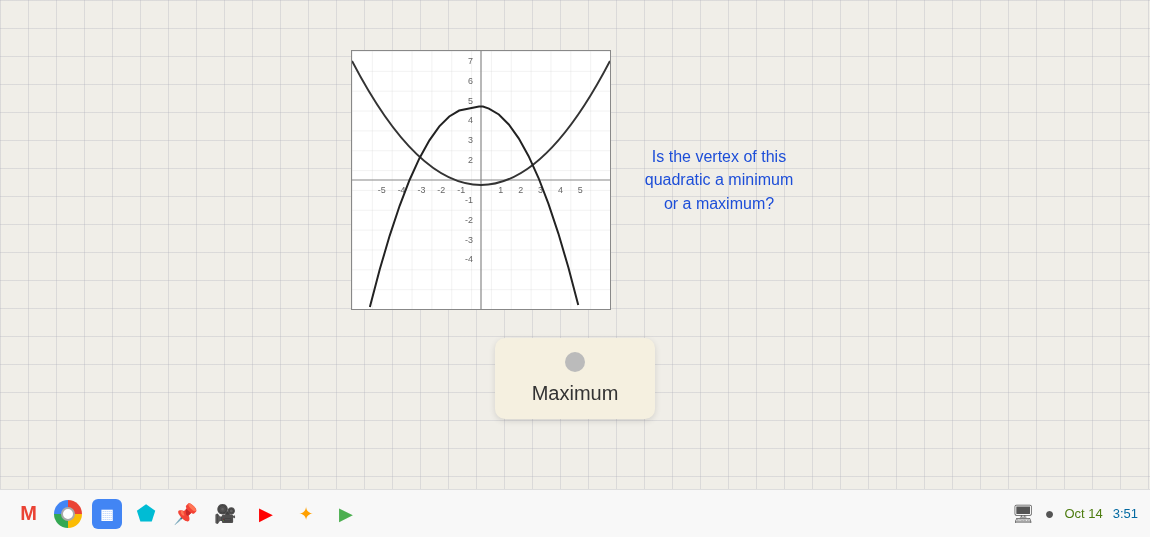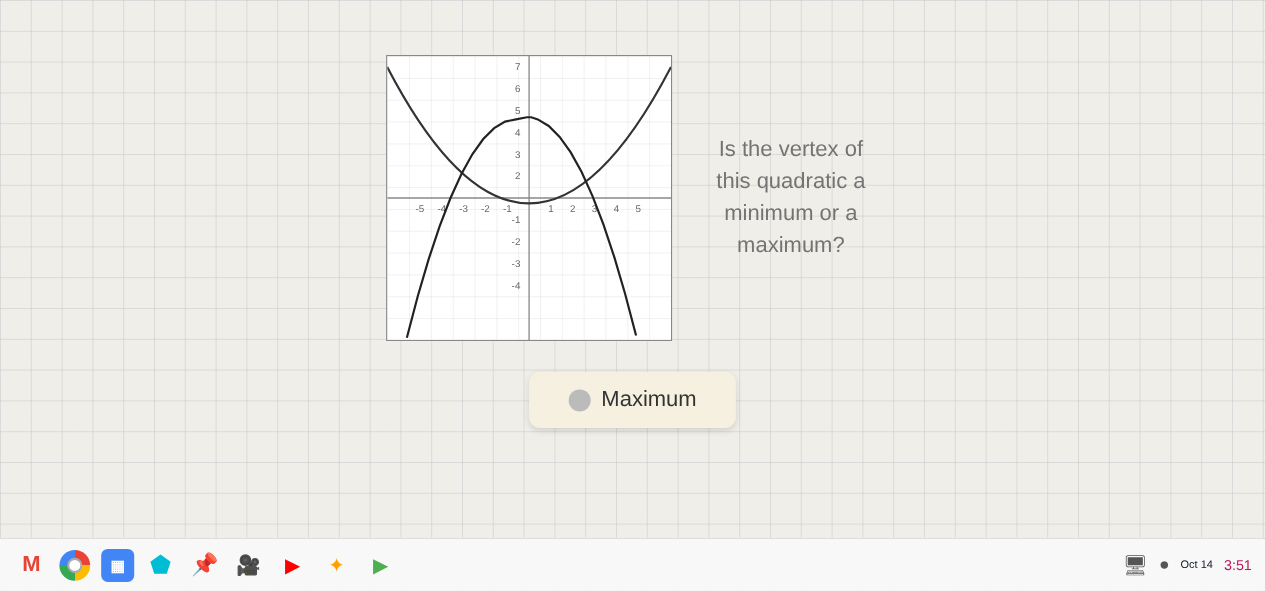--- a/index.html
+++ b/index.html
@@ -44,22 +44,22 @@
       overflow: hidden;
     }
 
     .graph-grid {
       position: absolute;
       top: 0; left: 0;
       width: 100%; height: 100%;
     }
 
     .question-text {
-      font-size: 20px;
-      color: #737373;
+      font-size: 16px;
+      color: #1d4ed8;
       text-align: center;
       max-width: 160px;
       line-height: 1.45;
     }
 
     .buttons-row {
       display: flex;
       flex-direction: row;
       gap: 20px;
     }
@@ -72,20 +72,21 @@
       border-radius: 10px;
       border: none;
       background: #f5f0e0;
       font-size: 20px;
       color: #333;
       cursor: pointer;
       box-shadow: 0 2px 6px rgba(0,0,0,0.12);
       font-weight: 400;
       min-width: 160px;
       justify-content: center;
+      flex-direction: column;
     }
 
     .btn-circle {
       width: 20px;
       height: 20px;
       border-radius: 50%;
       background: #bbb;
       display: inline-block;
       flex-shrink: 0;
     }
@@ -292,16 +293,16 @@
 
   <div class="taskbar-right">
 
     <div style="font-size:18px;color:#555;">
       <span>🖥</span>
     </div>
 
     <div style="font-size:16px;color:#555;">
       <span>●</span>
     </div>
-    <span style="font-size:10px;color:#0f172a;">Oct 14</span>
-    <span style="font-size:13px;color:#be185d;font-weight:500;">3:51</span>
+    <span style="font-size:13px;color:#4d7c0f;">Oct 14</span>
+    <span style="font-size:13px;color:#0369a1;font-weight:500;">3:51</span>
   </div>
 </div>
 
 </body></html>

